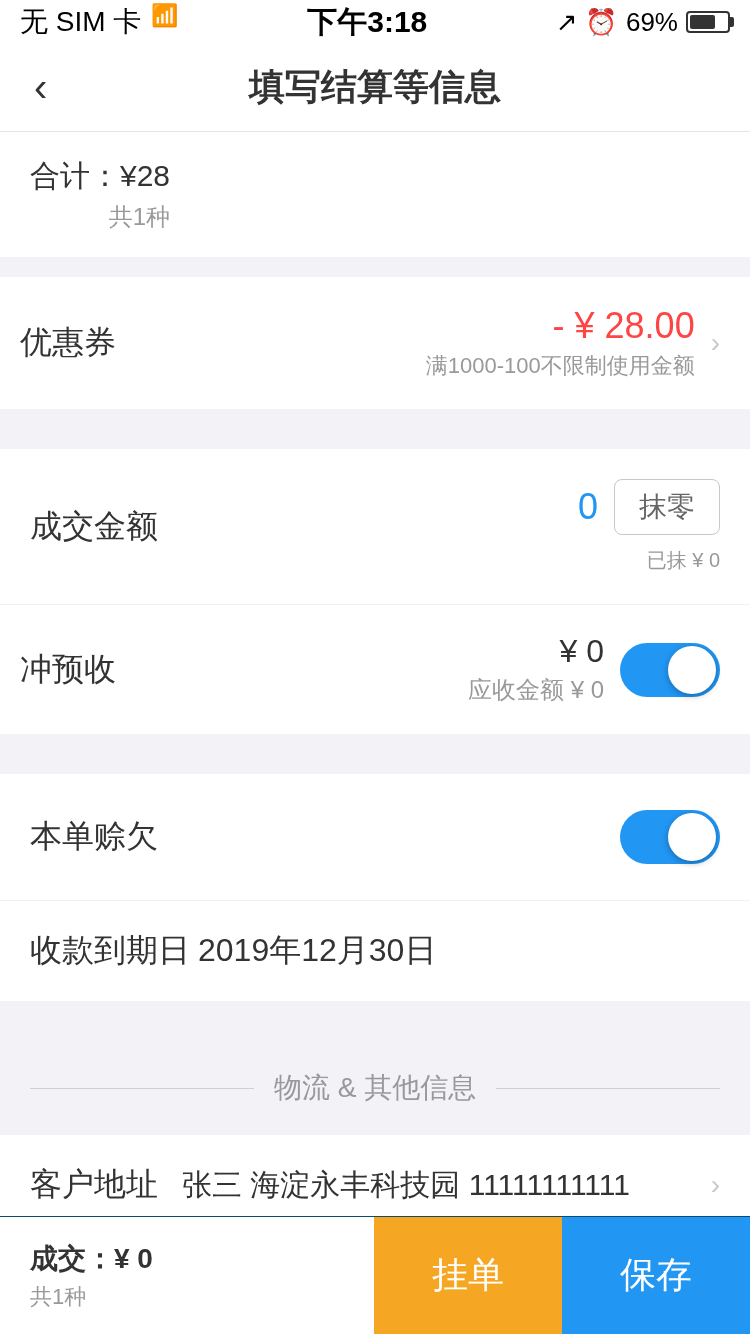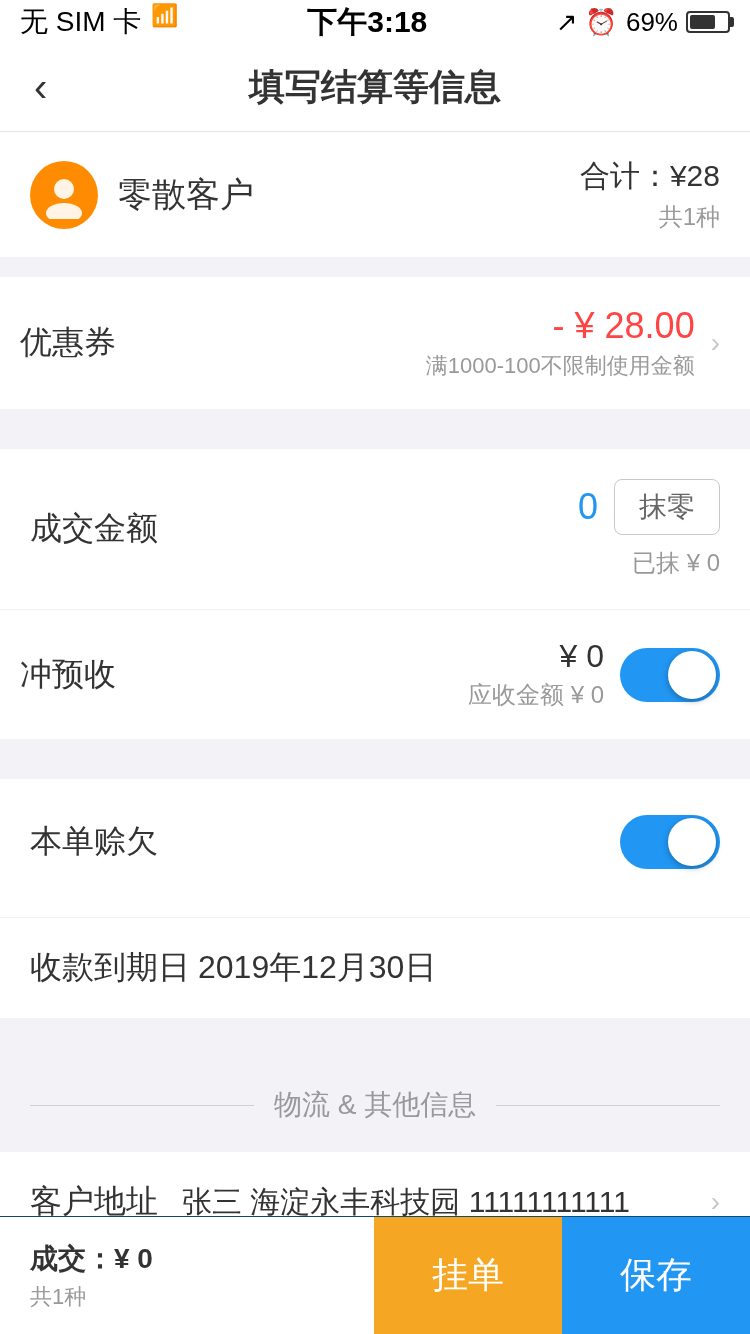--- a/index.html
+++ b/index.html
@@ -141,21 +141,21 @@
     }
     .round-btn {
       border: 1.5px solid #c7c7cc;
       border-radius: 8px;
       padding: 8px 24px;
       font-size: 28px;
       color: #666;
       background: #fff;
       cursor: pointer;
     }
-    .amount-sub { font-size: 24px; color: #999; margin-top: 4px; }
+    .amount-sub { font-size: 20px; color: #999; margin-top: 4px; }
 
     
     .toggle {
       width: 100px; height: 54px;
       border-radius: 27px;
       background: #2196F3;
       position: relative;
       cursor: pointer;
       flex-shrink: 0;
     }
@@ -274,29 +274,20 @@
 
 <div class="nav-bar">
   <div class="nav-back">‹</div>
   <div class="nav-title">填写结算等信息</div>
 </div>
 
 <div class="content">
 
   <div class="card">
     <div class="customer-row">
-      <div class="customer-left">
-        <div class="avatar">
-          <svg viewBox="0 0 48 48" fill="none" xmlns="http://www.w3.org/2000/svg">
-            <circle cx="24" cy="18" r="10" fill="#fff" opacity="0.9"></circle>
-            <ellipse cx="24" cy="42" rx="18" ry="10" fill="#fff" opacity="0.9"></ellipse>
-          </svg>
-        </div>
-        <span class="customer-name">零散客户</span>
-      </div>
       <div class="customer-right">
         <div class="total-amount">合计：¥28</div>
         <div class="total-count">共1种</div>
       </div>
     </div>
   </div>
 
   <div class="card">
     <div class="row-item">
       <div class="row-label">优惠券</div>
@@ -335,21 +326,21 @@
         <div class="toggle">
           <div class="toggle-thumb"></div>
         </div>
       </div>
     </div>
   </div>
 
   <div class="section-separator"></div>
 
   <div class="card">
-    <div class="row-item" style="padding-top:36px; padding-bottom:48px;">
+    <div class="row-item" style="padding-top:36px; padding-bottom:36px;">
       <div class="row-label">本单赊欠</div>
       <div class="toggle">
         <div class="toggle-thumb"></div>
       </div>
     </div>
 
     <div class="due-date-row">
       <span class="due-date-label">收款到期日</span>
       <span class="due-date-value">2019年12月30日</span>
     </div>

